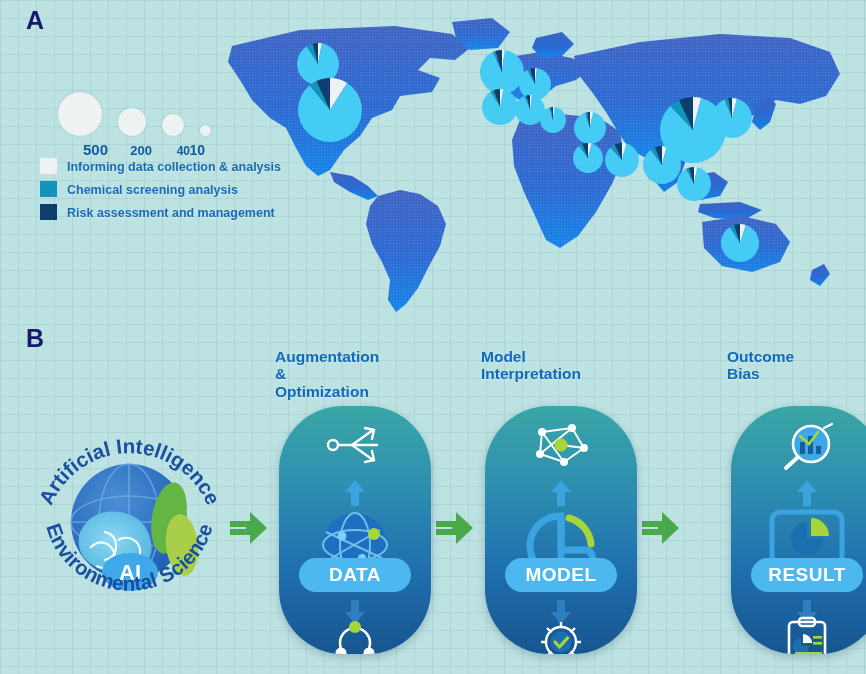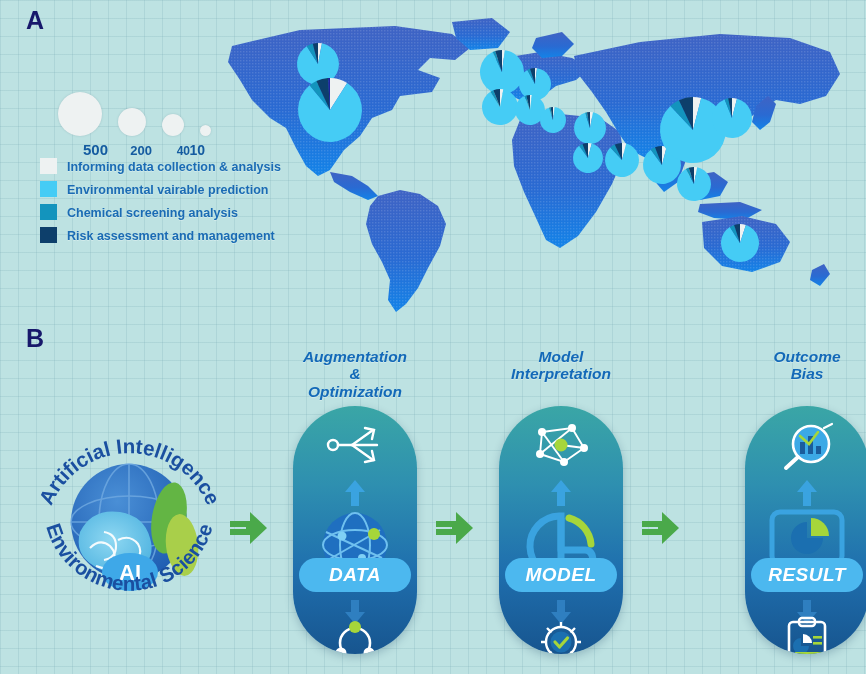--- a/index.html
+++ b/index.html
@@ -44,32 +44,33 @@
     position:absolute;bottom:0;font-weight:bold;color:#145ba0;
     text-align:right;
   }
   .legend-row{display:flex;align-items:flex-end;margin-bottom:7px;}
   .swatch{width:17px;height:16px;margin-right:10px;flex:0 0 auto;}
   .legend-text{font-size:12.5px;font-weight:bold;color:#1a6bb4;
     text-shadow:0 1px 0 rgba(255,255,255,.3);}
 
   
   #flow{position:absolute;left:0;top:330px;width:866px;height:344px;}
-  .stage{position:absolute;top:18px;width:160px;text-align:center;font-style:italic;}
+  .stage{position:absolute;top:18px;width:160px;}
   .stage-title{
     font-size:15.5px;font-weight:bold;color:#1369b8;line-height:1.12;
     white-space:pre-line;min-height:58px;
     text-shadow:0 1px 0 rgba(255,255,255,.3);
   }
   .card{
-    position:relative;margin:0 auto;width:124px;height:248px;
+    position:relative;margin:0 auto;width:112px;height:248px;
     border-radius:64px;
     background:linear-gradient(180deg,#3aa6a6 0%,#2e8fb0 32%,#1f6fae 66%,#17558f 100%);
     box-shadow:0 3px 8px rgba(20,60,90,.25);
     overflow:hidden;
+    padding-left:40px;
   }
   .pill{
     position:absolute;left:50%;transform:translateX(-50%);
     width:112px;height:34px;border-radius:17px;
     background:#4cb8ef;color:#fff;font-weight:bold;font-size:19px;
     letter-spacing:.5px;display:flex;align-items:center;justify-content:center;
     top:152px;
   }
   .ico{position:absolute;left:50%;transform:translateX(-50%);}
   .arrow-green{
@@ -250,24 +251,20 @@
           <div class="bubble-label" style="font-size: 13px; left: 72px; width: 40px;">200</div>
           <div class="bubble" style="width: 22px; height: 22px; left: 122px;"></div>
           <div class="bubble-label" style="font-size: 12px; left: 116px; width: 34px;">40</div>
           <div class="bubble" style="width: 11px; height: 11px; left: 160px;"></div>
           <div class="bubble-label" style="font-size: 14px; left: 142px; width: 23px;">10</div>
         </div>
       <div id="legend-categories">
           <div class="legend-row">
             <div class="swatch" style="background: rgb(238, 242, 242);"></div>
             <div class="legend-text">Informing data collection &amp; analysis</div>
-          </div>
-          <div class="legend-row">
-            <div class="swatch" style="background: rgb(69, 204, 245);"></div>
-            <div class="legend-text">Environmental vairable prediction</div>
           </div>
           <div class="legend-row">
             <div class="swatch" style="background: rgb(19, 148, 189);"></div>
             <div class="legend-text">Chemical screening analysis</div>
           </div>
           <div class="legend-row">
             <div class="swatch" style="background: rgb(13, 63, 107);"></div>
             <div class="legend-text">Risk assessment and management</div>
           </div>
         </div>

